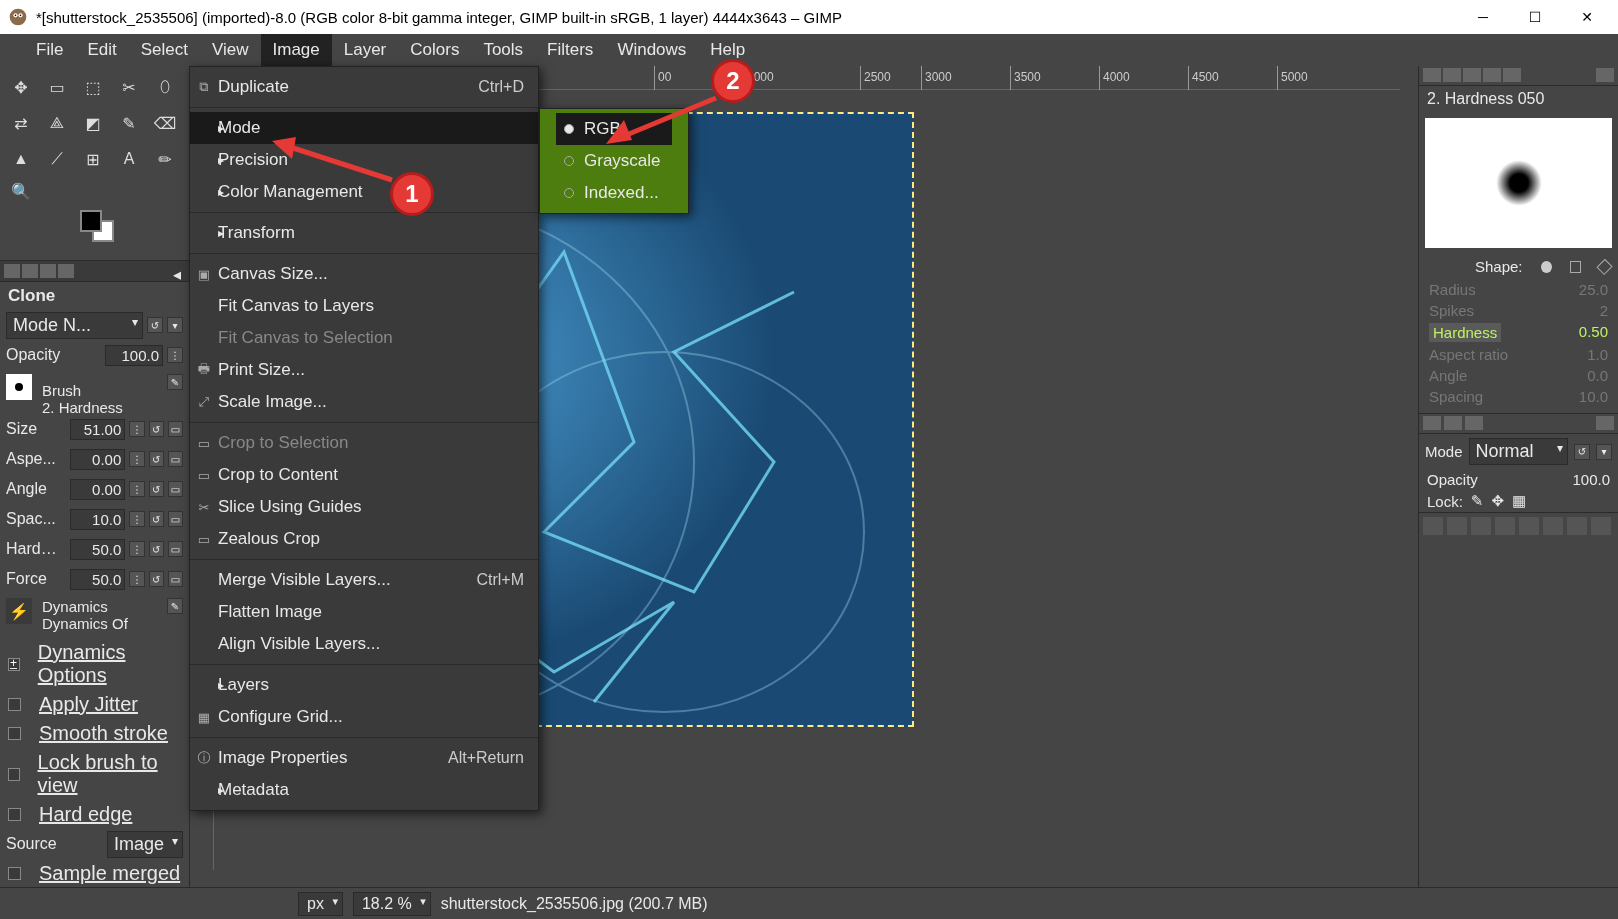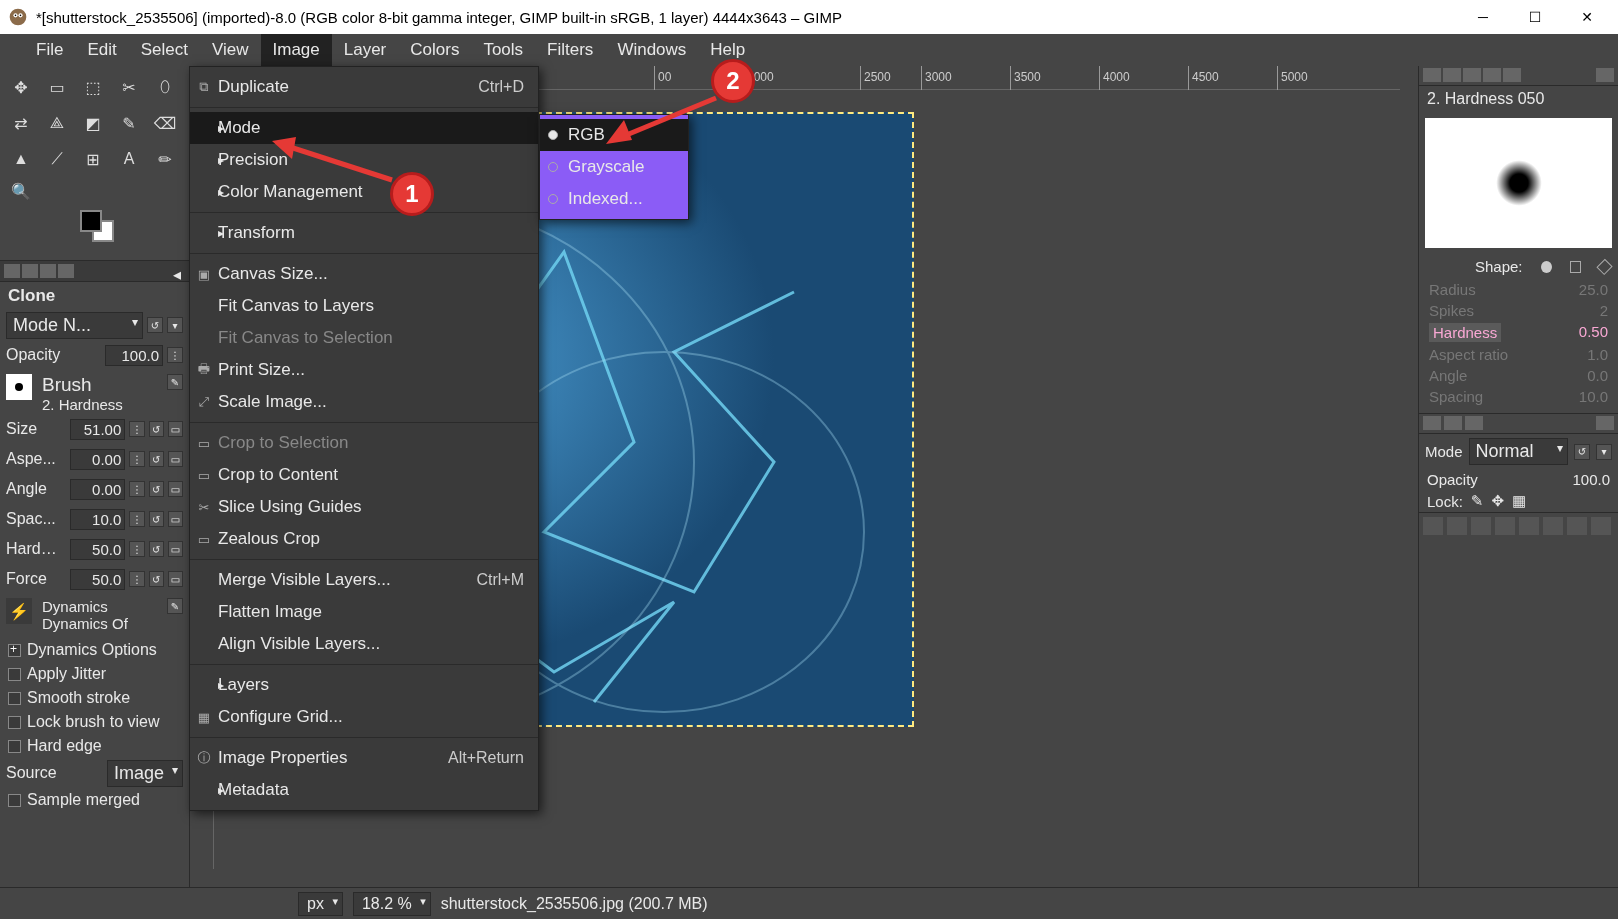--- a/index.html
+++ b/index.html
@@ -31,21 +31,21 @@
 .panel-tabs { height:22px; background:#3a3a3a; display:flex; align-items:center; gap:2px; padding:0 4px; border-top:1px solid #2a2a2a; border-bottom:1px solid #2a2a2a;}
 .panel-tab { width:16px; height:14px; background:#666; }
 .panel-tabs .expand { margin-left:auto; width:12px; height:12px; }
 .panel-title { padding: 4px 8px; font-weight:bold; font-size:17px; }
 .opt-row { display:flex; align-items:center; padding: 2px 6px; font-size:16px; gap:4px; height:30px; }
 .opt-row .lab { flex: 0 0 56px; overflow:hidden; text-overflow:ellipsis; white-space:nowrap; }
 .opt-row .val { width:58px; text-align:right; background:#3a3a3a; border:1px solid #2a2a2a; padding:1px 3px; font-size:15px;}
 .mini-btn { width:16px; height:16px; background:#555; border:1px solid #333; font-size:10px; display:flex;align-items:center;justify-content:center;}
 .opt-select { background:#3a3a3a; border:1px solid #2a2a2a; padding:2px 18px 2px 6px; position:relative; font-size:18px; }
 .opt-select::after { content:"▾"; position:absolute; right:4px; top:2px; font-size:12px; }
-.check-row { display:flex; align-items:center; gap:6px; padding:3px 8px; font-size:16px;}
+.check-row { display:flex; align-items:center; gap:18px; padding:3px 8px; font-size:20px;text-decoration:underline;}
 .cbox { width:13px; height:13px; border:1px solid #888; background:#3a3a3a; display:inline-block; }
 .cbox.checked::after { content:"+"; color:#fff; font-size:12px; display:block; margin-top:-3px; margin-left:1px;}
 .brush-swatch { width:26px; height:26px; background:#fff; display:flex;align-items:center;justify-content:center; margin-right:6px;}
 .brush-swatch::after { content:""; width:8px;height:8px;background:#000;border-radius:50%;}
 .dyn-icon { width:26px;height:26px;background:#3a3a3a;margin-right:6px;display:flex;align-items:center;justify-content:center;}
 
 
 .center { position:relative; background:#454545; overflow:hidden; }
 .ruler-h { position:absolute; top:0; left:24px; right:18px; height:24px; background:#454545; border-bottom:1px solid #666;}
 .ruler-h .tick { position:absolute; top:0; height:24px; border-left:1px solid #999; font-size:12px; color:#ccc; padding-left:3px; padding-top:4px;}
@@ -58,21 +58,21 @@
 .right { background:#454545; border-left:1px solid #2a2a2a; display:flex; flex-direction:column; font-size:15px;}
 .r-tabs { height:20px; display:flex; gap:2px; padding:2px 4px; border-bottom:1px solid #2a2a2a;}
 .r-tab { width:18px; height:14px; background:#666; }
 .brush-preview { margin:6px; height:130px; background:#fff; position:relative; }
 .brush-dot { position:absolute; top:50%; left:50%; width:46px; height:46px; border-radius:50%; background: radial-gradient(circle,#000 0%,#000 28%,rgba(0,0,0,0) 70%); transform:translate(-50%,-50%);}
 .brush-title { padding: 4px 8px; font-size:16px; }
 .shape-row { display:flex; align-items:center; gap:18px; padding:4px 8px;margin-left:48px;}
 .shape { width:12px;height:12px; border:1px solid #aaa; }
 .shape.circle{border-radius:50%;background:#ccc;border:none;}
 .dim-row { display:flex; justify-content:space-between; padding:2px 10px; color:#777; font-size:15px;}
-.dim-row.active{ color:#f9a8d4; }
+.dim-row.active{ color:#bef264; }
 .dim-row.active .dlab{ background:#5a5a5a; padding:1px 4px;}
 
 .layers { flex:1; display:flex; flex-direction:column; border-top:1px solid #2a2a2a; margin-top:6px;}
 .layer-tabs{height:20px;display:flex;gap:3px;padding:2px 4px;border-bottom:1px solid #2a2a2a;}
 .mode-row { display:flex; align-items:center; gap:6px; padding:4px 6px;}
 .opacity-row{display:flex;align-items:center;justify-content:space-between;padding:2px 8px;}
 .lock-row{display:flex;align-items:center;gap:8px;padding:2px 8px;font-size:15px;}
 .layer-list{flex:1;background:#3e3e3e;margin:4px;border:1px solid #2a2a2a;}
 .layer-item{display:flex;align-items:center;gap:8px;padding:4px 6px;background:#4f4f4f;}
 .eye{width:18px;height:14px;}
@@ -83,21 +83,21 @@
 
 .menu { position:absolute; top:66px; left:189px; width:350px; background:#3a3a3a; border:1px solid #222; box-shadow: 3px 3px 10px rgba(0,0,0,.6); z-index:10; padding:4px 0;}
 .menu .sep { height:1px; background:#2a2a2a; margin:4px 0; }
 .menu .mi { display:flex; align-items:center; padding:5px 14px 5px 28px; font-size:17px; position:relative; min-height:32px;}
 .menu .mi .icon-slot { position:absolute; left:6px; width:16px; text-align:center; font-size:13px; color:#aaa;}
 .menu .mi.hover { background:#1a1a1a; }
 .menu .mi.disabled { color:#888; }
 .menu .mi .arrow { margin-left:auto; font-size:12px;}
 .menu .mi .shortcut { margin-left:auto; color:#ccc; font-size:16px;}
 
-.submenu { position:absolute; top:114px; left:539px; width:150px; background:#8b5cf6; border:1px solid #222; box-shadow:3px 3px 10px rgba(0,0,0,.6); z-index:11; padding:4px 0;}
+.submenu { position:absolute; top:108px; left:539px; width:150px; background:#4d7c0f; border:1px solid #222; box-shadow:3px 3px 10px rgba(0,0,0,.6); z-index:11; padding:4px 16px;}
 .submenu .smi { display:flex; align-items:center; padding:5px 10px 5px 28px; font-size:17px; position:relative; min-height:32px;}
 .submenu .smi .radio { position:absolute; left:8px; width:10px; height:10px; border-radius:50%; border:1px solid #aaa;}
 .submenu .smi .radio.on { background:#e8e8e8; }
 .submenu .smi.hover { background:#1a1a1a; }
 
 
 .badge { position:absolute; width:44px; height:44px; border-radius:50%; background:#e53935; border:3px solid #b71c1c; color:#fff; font-size:24px; font-weight:bold; display:flex; align-items:center; justify-content:center; z-index:20;}
 .arrow { position:absolute; z-index:19; }
 .arrow line { stroke:#e53935; stroke-width:5; }
 .arrow polygon { fill:#e53935; }
@@ -182,21 +182,21 @@
     </div>
     <div class="opt-row">
       <span class="lab">Opacity</span>
       <span style="flex:1"></span>
       <span class="val">100.0</span>
       <div class="mini-btn">⋮</div>
     </div>
     <div class="opt-row" style="height:44px;align-items:flex-start;padding-top:4px;">
       <div class="brush-swatch"></div>
       <div style="flex:1">
-        <div style="font-size:19px;">Brush</div>
+        <div style="font-size:15px;margin-top:8px;">Brush</div>
         <div style="font-size:15px;">2. Hardness</div>
       </div>
       <div class="mini-btn">✎</div>
     </div>
     <div id="opt-sliders">
         <div class="opt-row">
           <span class="lab">Size</span>
           <span style="flex:1"></span>
           <span class="val">51.00</span>
           <div class="mini-btn">⋮</div>

